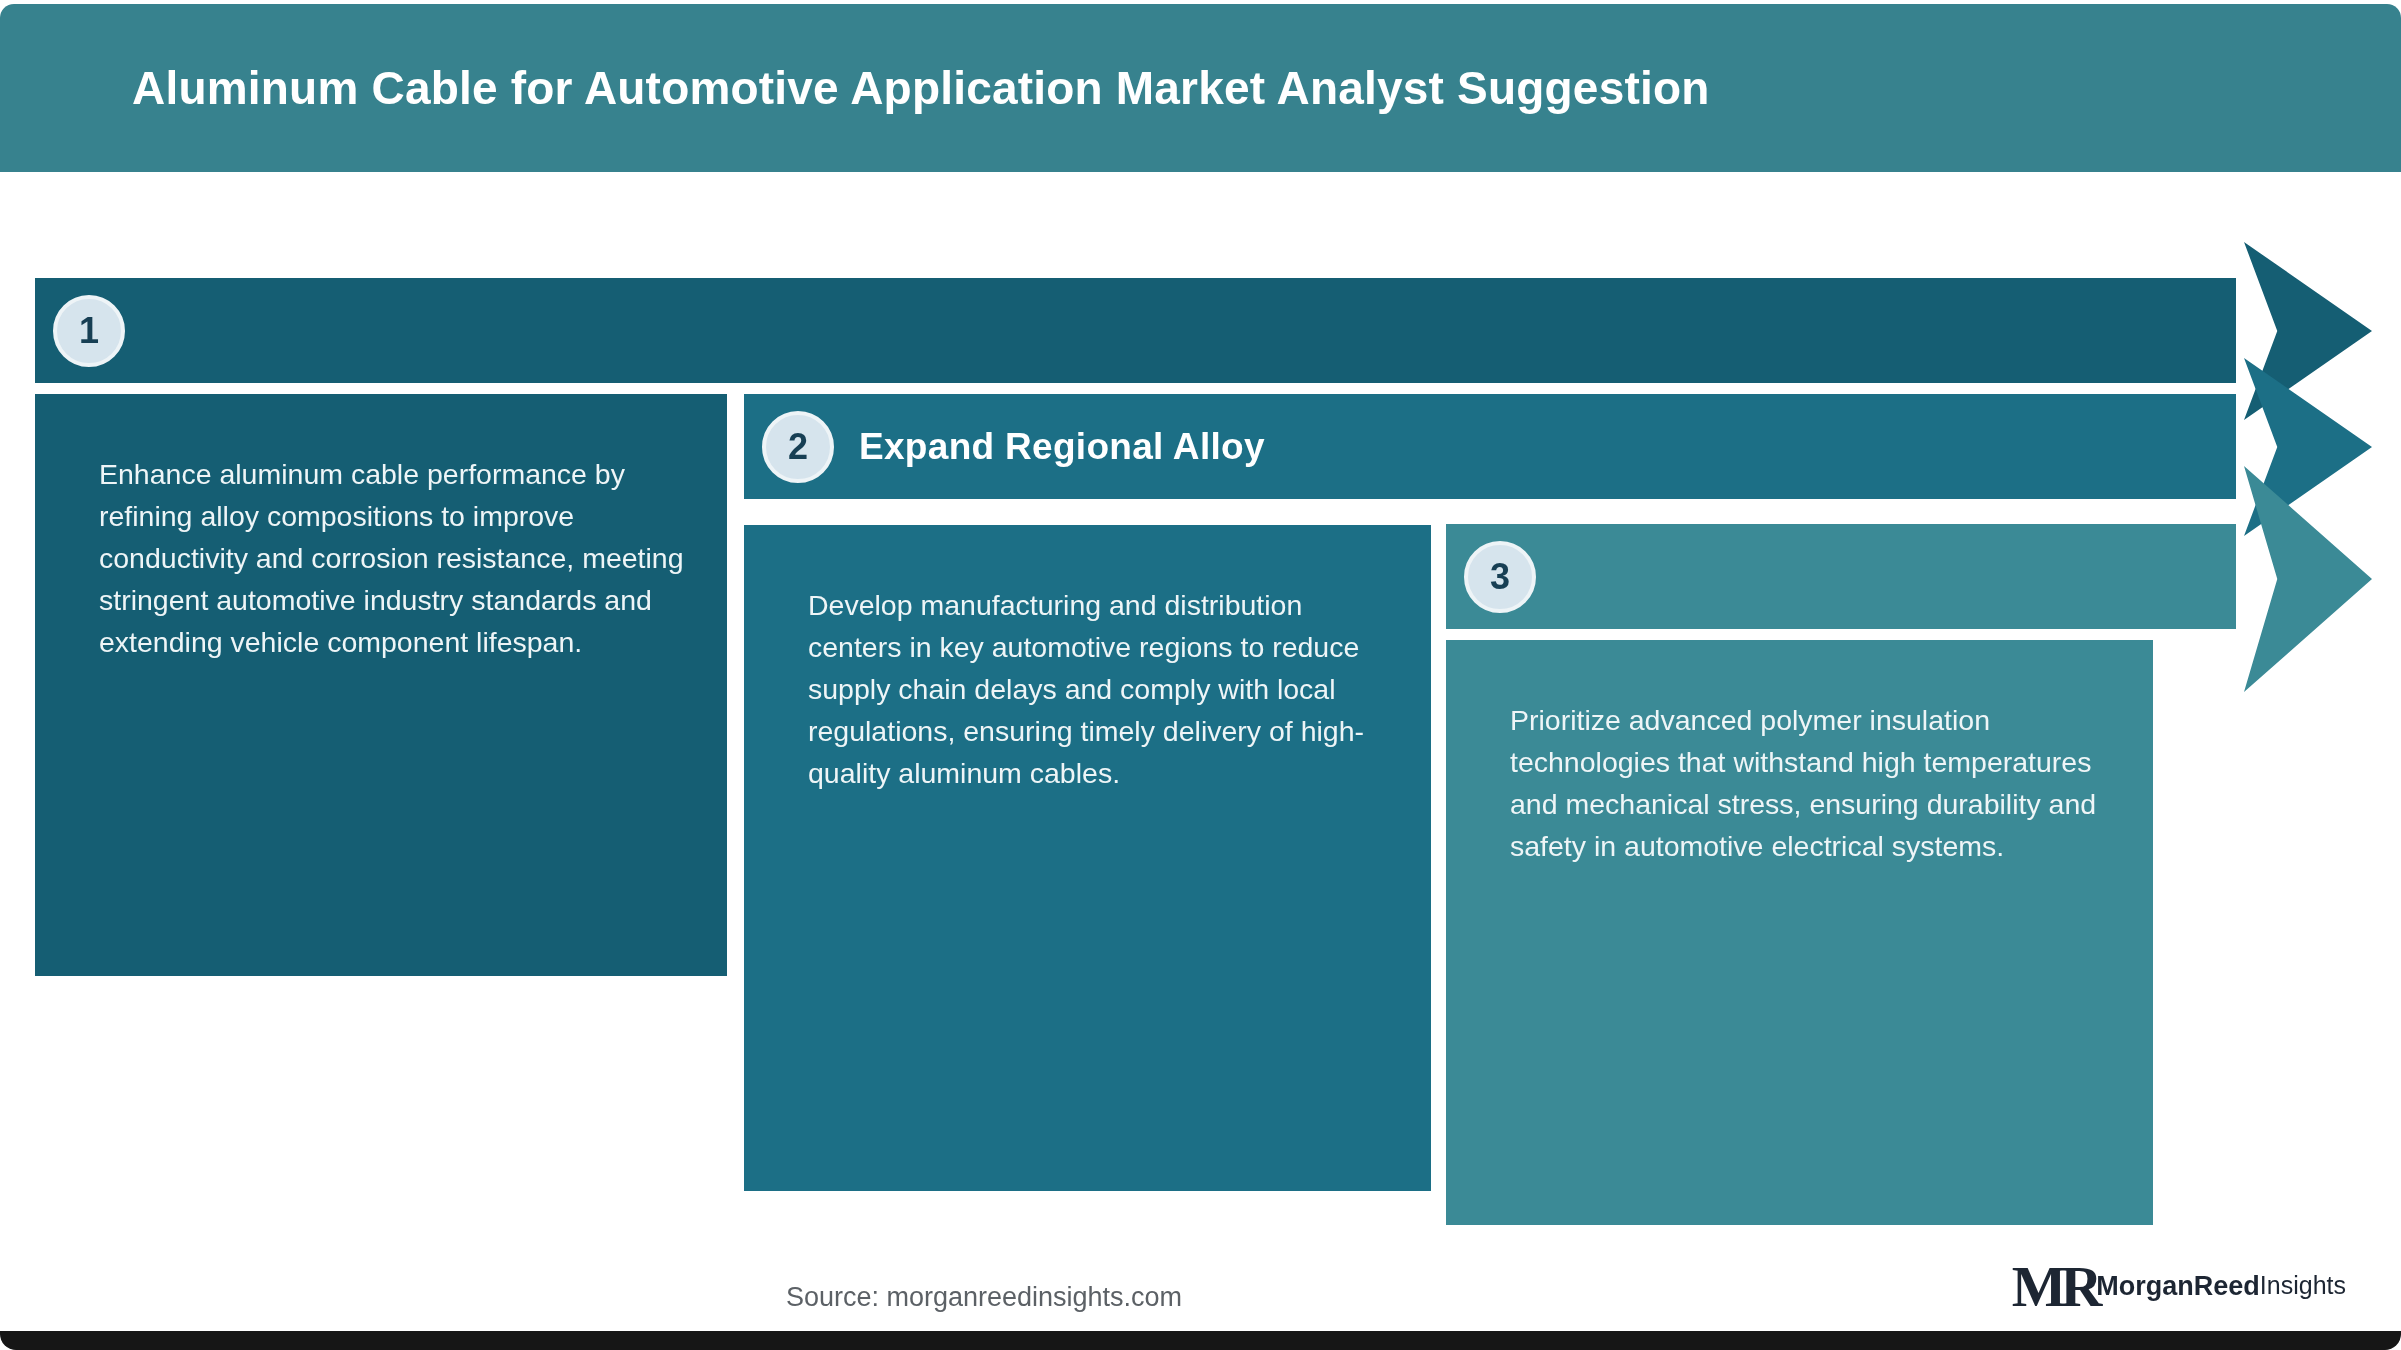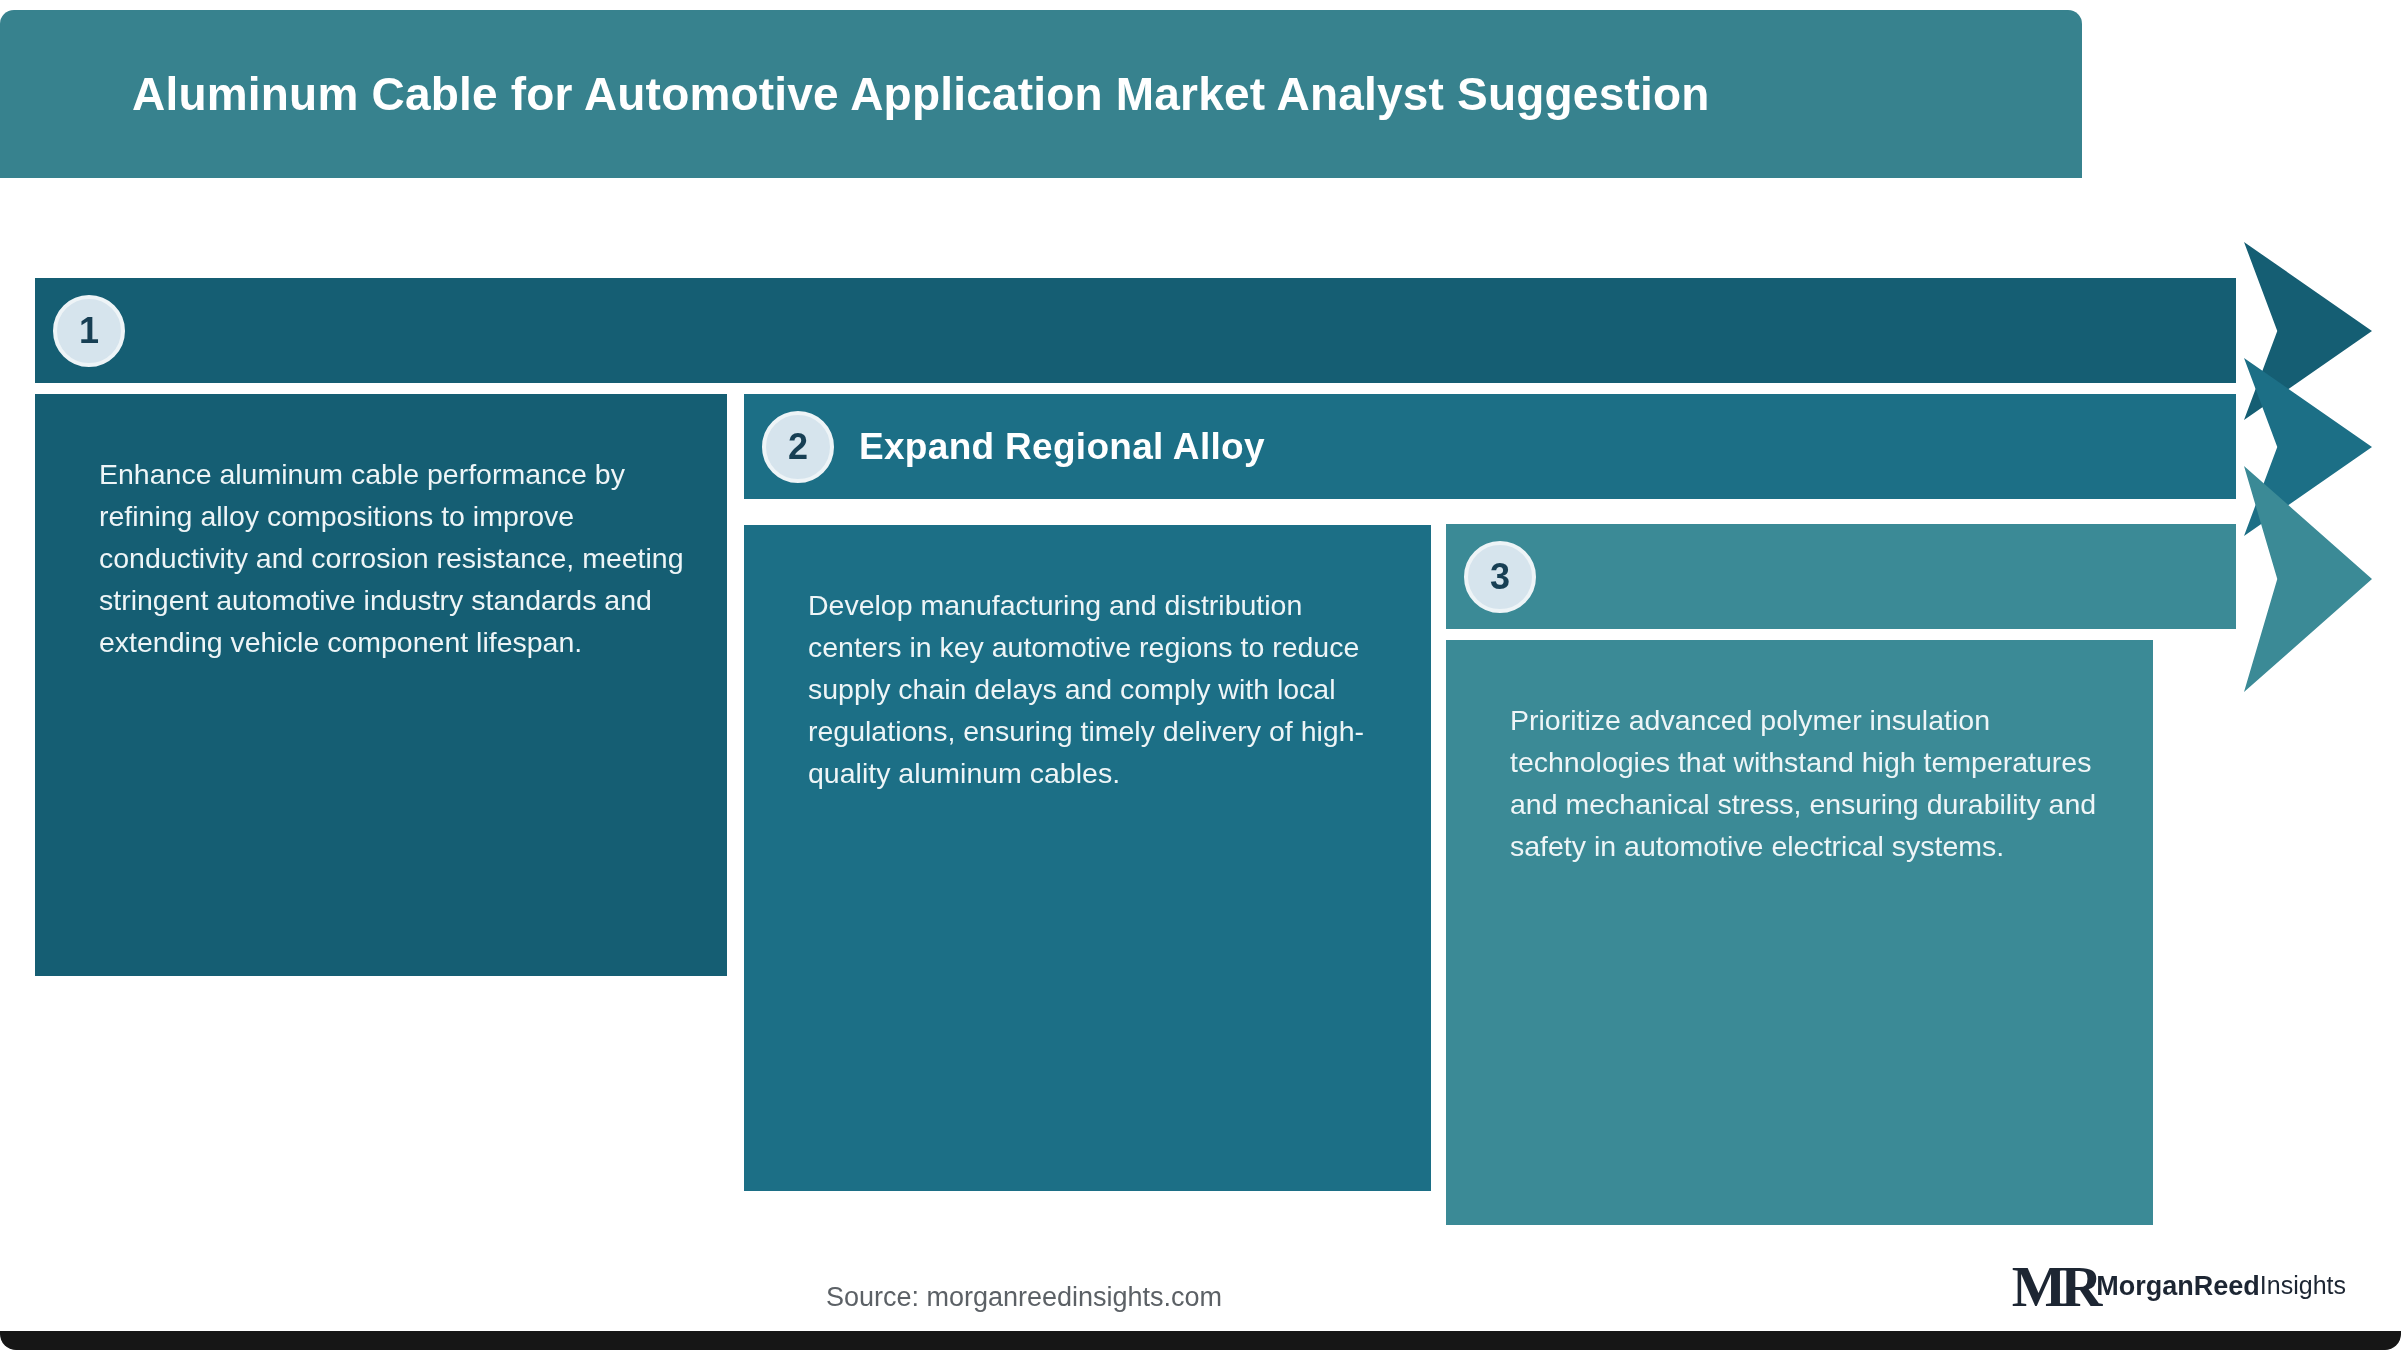--- a/index.html
+++ b/index.html
@@ -6,21 +6,21 @@
   .slide{
     position:relative;
     width:2401px;height:1350px;
     background:#ffffff;
     font-family:"Liberation Sans","DejaVu Sans",sans-serif;
     overflow:hidden;
     border-radius:16px;
   }
   
   .header{
-    position:absolute;left:0;top:10px;width:2082px;height:168px;
+    position:absolute;left:0;top:4px;width:2401px;height:168px;
     background:var(--header,#37828e);
     border-radius:14px 14px 0 0;
     display:flex;align-items:center;
   }
   .header h1{
     margin:0 0 0 132px;
     max-width:1700px;
     color:#ffffff;
     font-size:46px;line-height:1.18;font-weight:700;
     letter-spacing:0.2px;
@@ -59,21 +59,21 @@
     font-size:28.5px;line-height:1.47;
     padding:60px 40px 4px 64px;
     box-sizing:border-box;
   }
   .desc-1{left:35px;top:394px;width:692px;height:582px;background:var(--step1,#155e73);}
   .desc-2{left:744px;top:525px;width:687px;height:666px;background:var(--step2,#1c6f86);}
   .desc-3{left:1446px;top:640px;width:707px;height:585px;background:var(--step3,#3b8a96);}
   
   .source{
     position:absolute;left:0;top:1282px;width:1968px;
-    text-align:center;color:#5c6166;font-size:27px;padding-left:40px;
+    text-align:center;color:#5c6166;font-size:27px;
   }
   .logo{
     position:absolute;right:55px;top:1258px;
     display:flex;align-items:center;
   }
   .logo-mark{
     color:#1d2633;font-size:58px;font-weight:800;
     letter-spacing:-6px;line-height:1;
     font-family:"Liberation Serif","DejaVu Serif",serif;
   }

